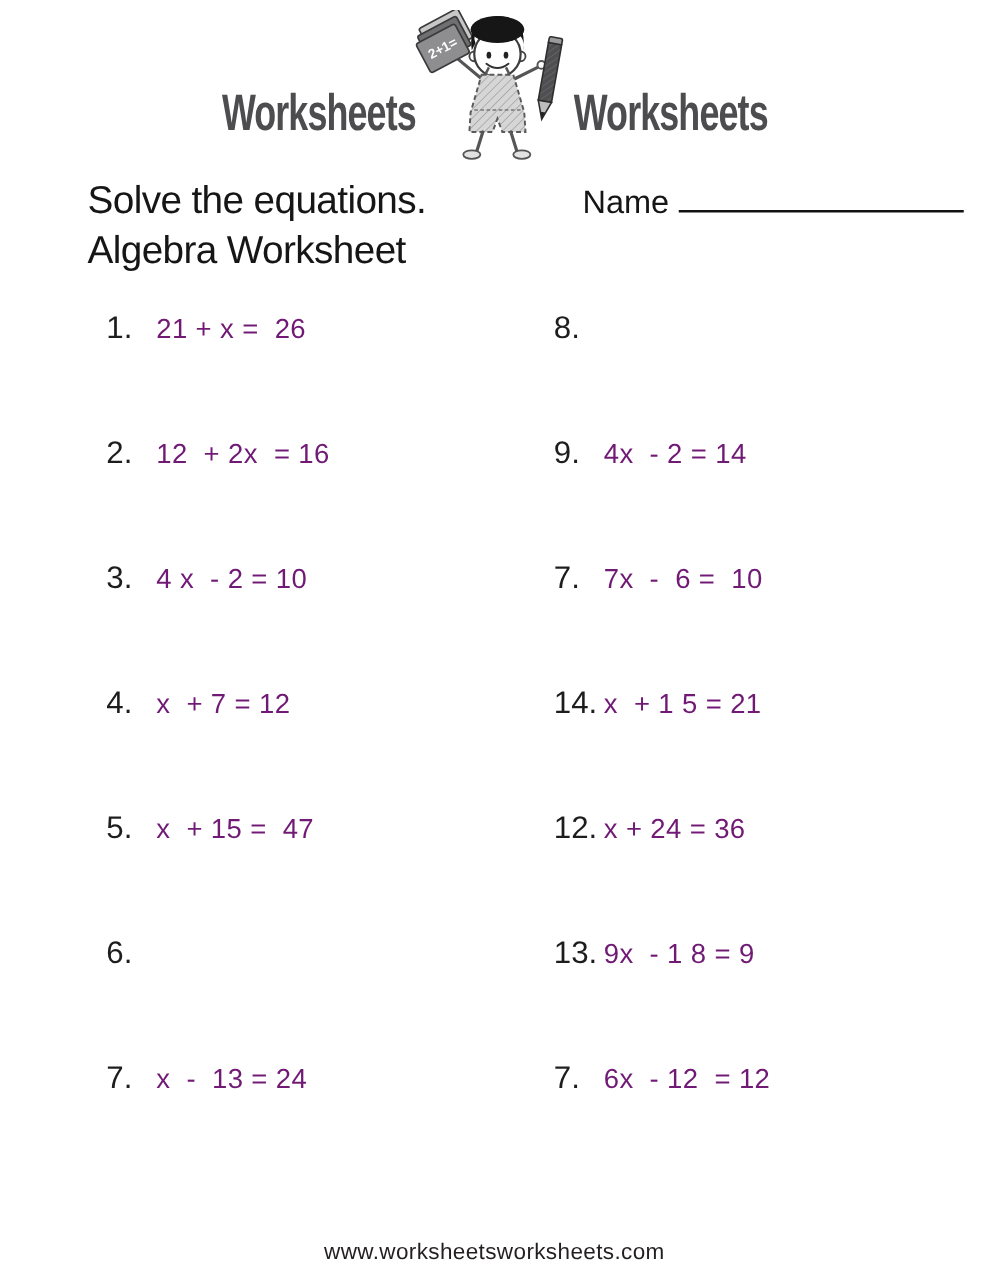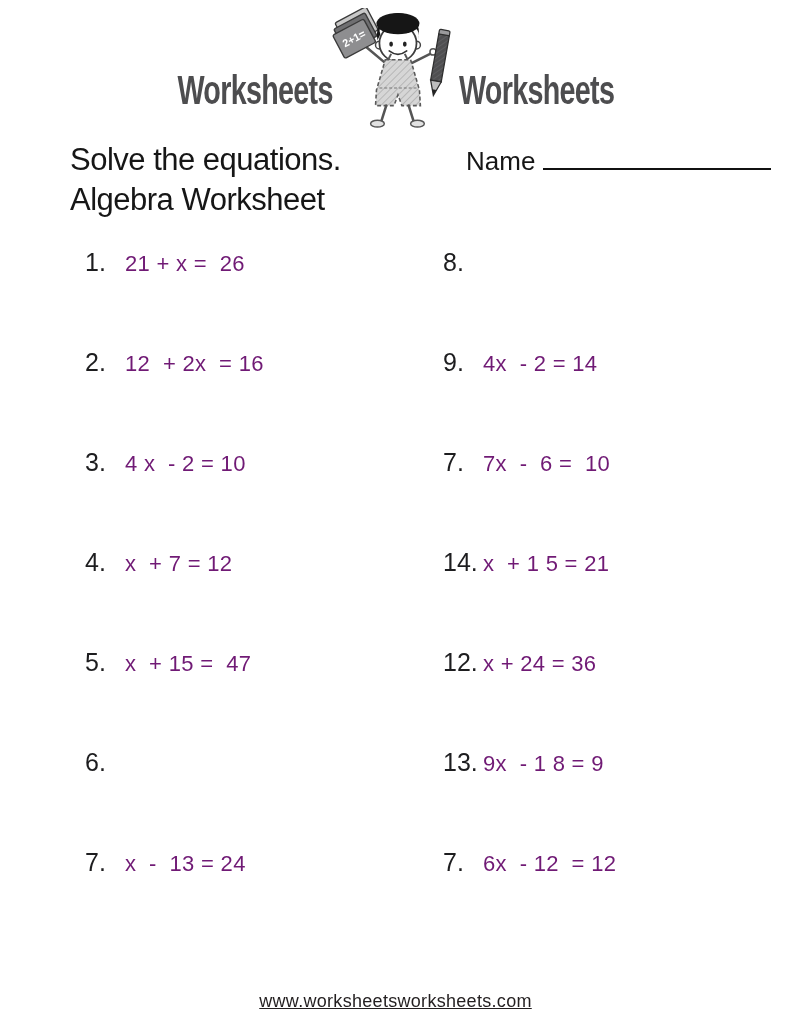--- a/index.html
+++ b/index.html
@@ -89,21 +89,20 @@
   }
 
   
   .footer {
     position:absolute;
     left:0; right:0; bottom:12px;
     text-align:center;
     font-size:18px;
     color:#231f20;
     letter-spacing:0.3px;
-    text-decoration:underline;
   }
 </style>
 </head>
 <body>
 
 <div class="page">
 
   <div class="logo">
     <span class="logo-text left">Worksheets</span>
 

